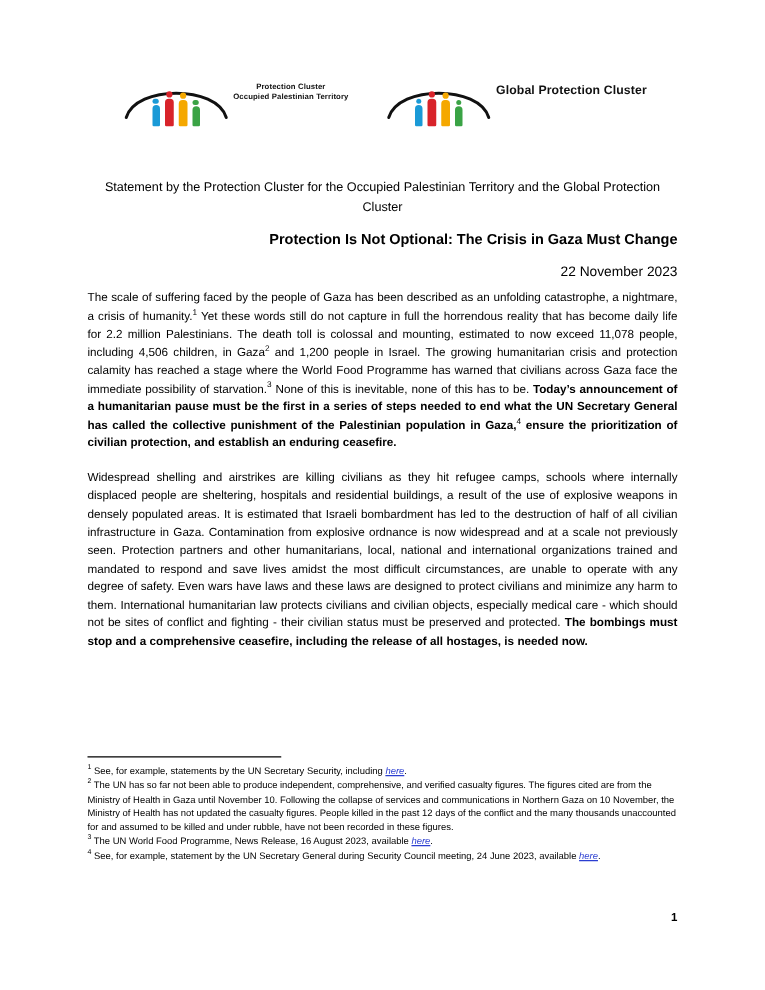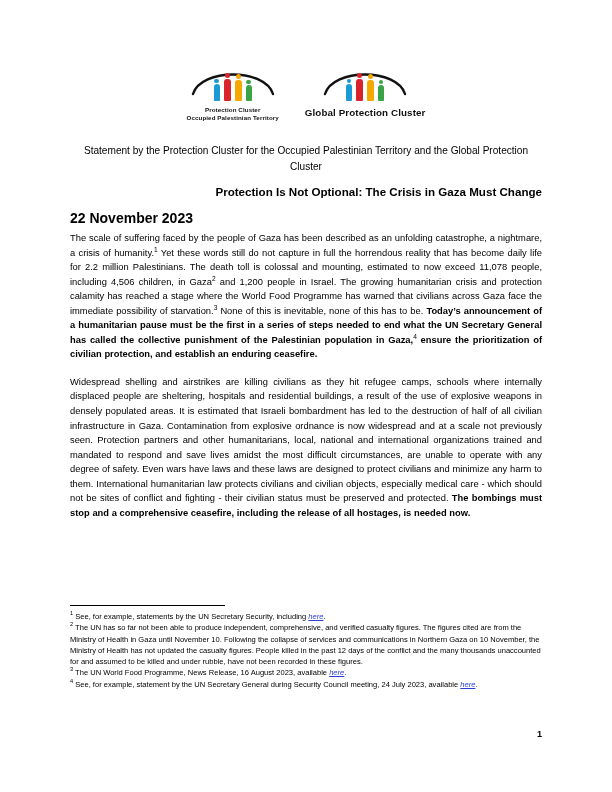--- a/index.html
+++ b/index.html
@@ -24,22 +24,22 @@
     top: 62px;
     left: 0;
     width: 612px;
     display: flex;
     justify-content: center;
     align-items: flex-start;
     gap: 26px;
   }
   .logo {
     display: flex;
-    flex-direction: column;
-    align-items: center;
+    flex-direction: row;
+    align-items: flex-start;
   }
   .logo-mark {
     position: relative;
     width: 92px;
     height: 40px;
   }
   .arc {
     position: absolute;
     top: 0;
     left: 4px;
@@ -116,24 +116,23 @@
     text-align: right;
     font-size: 11.6px;
     font-weight: bold;
     line-height: 16px;
   }
   .doc-date {
     position: absolute;
     top: 211px;
     left: 70px;
     width: 472px;
-    text-align: left;
-    font-size: 14px;
+    text-align: right;
+    font-size: 11px;
     line-height: 14px;
-    font-weight: bold;
   }
 
   
   .body-wrap {
     position: absolute;
     top: 231px;
     left: 70px;
     width: 472px;
   }
   .para {
@@ -271,19 +270,19 @@
 
   <div class="fn-rule"></div>
   <div class="footnotes">
 
     <p class="fn"><sup>1</sup><span> See, for example, statements by the UN Secretary Security, including </span><a class="link" href="#">here</a><span>.</span></p>
 
     <p class="fn"><sup>2</sup><span> The UN has so far not been able to produce independent, comprehensive, and verified casualty figures. The figures cited are from the Ministry of Health in Gaza until November 10. Following the collapse of services and communications in Northern Gaza on 10 November, the Ministry of Health has not updated the casualty figures. People killed in the past 12 days of the conflict and the many thousands unaccounted for and assumed to be killed and under rubble, have not been recorded in these figures.</span></p>
 
     <p class="fn"><sup>3</sup><span> The UN World Food Programme, News Release, 16 August 2023, available </span><a class="link" href="#">here</a><span>.</span></p>
 
-    <p class="fn"><sup>4</sup><span> See, for example, statement by the UN Secretary General during Security Council meeting, 24 July 2023, available </span><a class="link" href="#">here</a><span>.</span></p>
+    <p class="fn"><sup>4</sup><span> See, for example, statement by the UN Secretary General during Security Council meeting, 24 June 2023, available </span><a class="link" href="#">here</a><span>.</span></p>
 
   </div>
 
   <div class="page-number">1</div>
 
 </div>
 
 </body></html>

